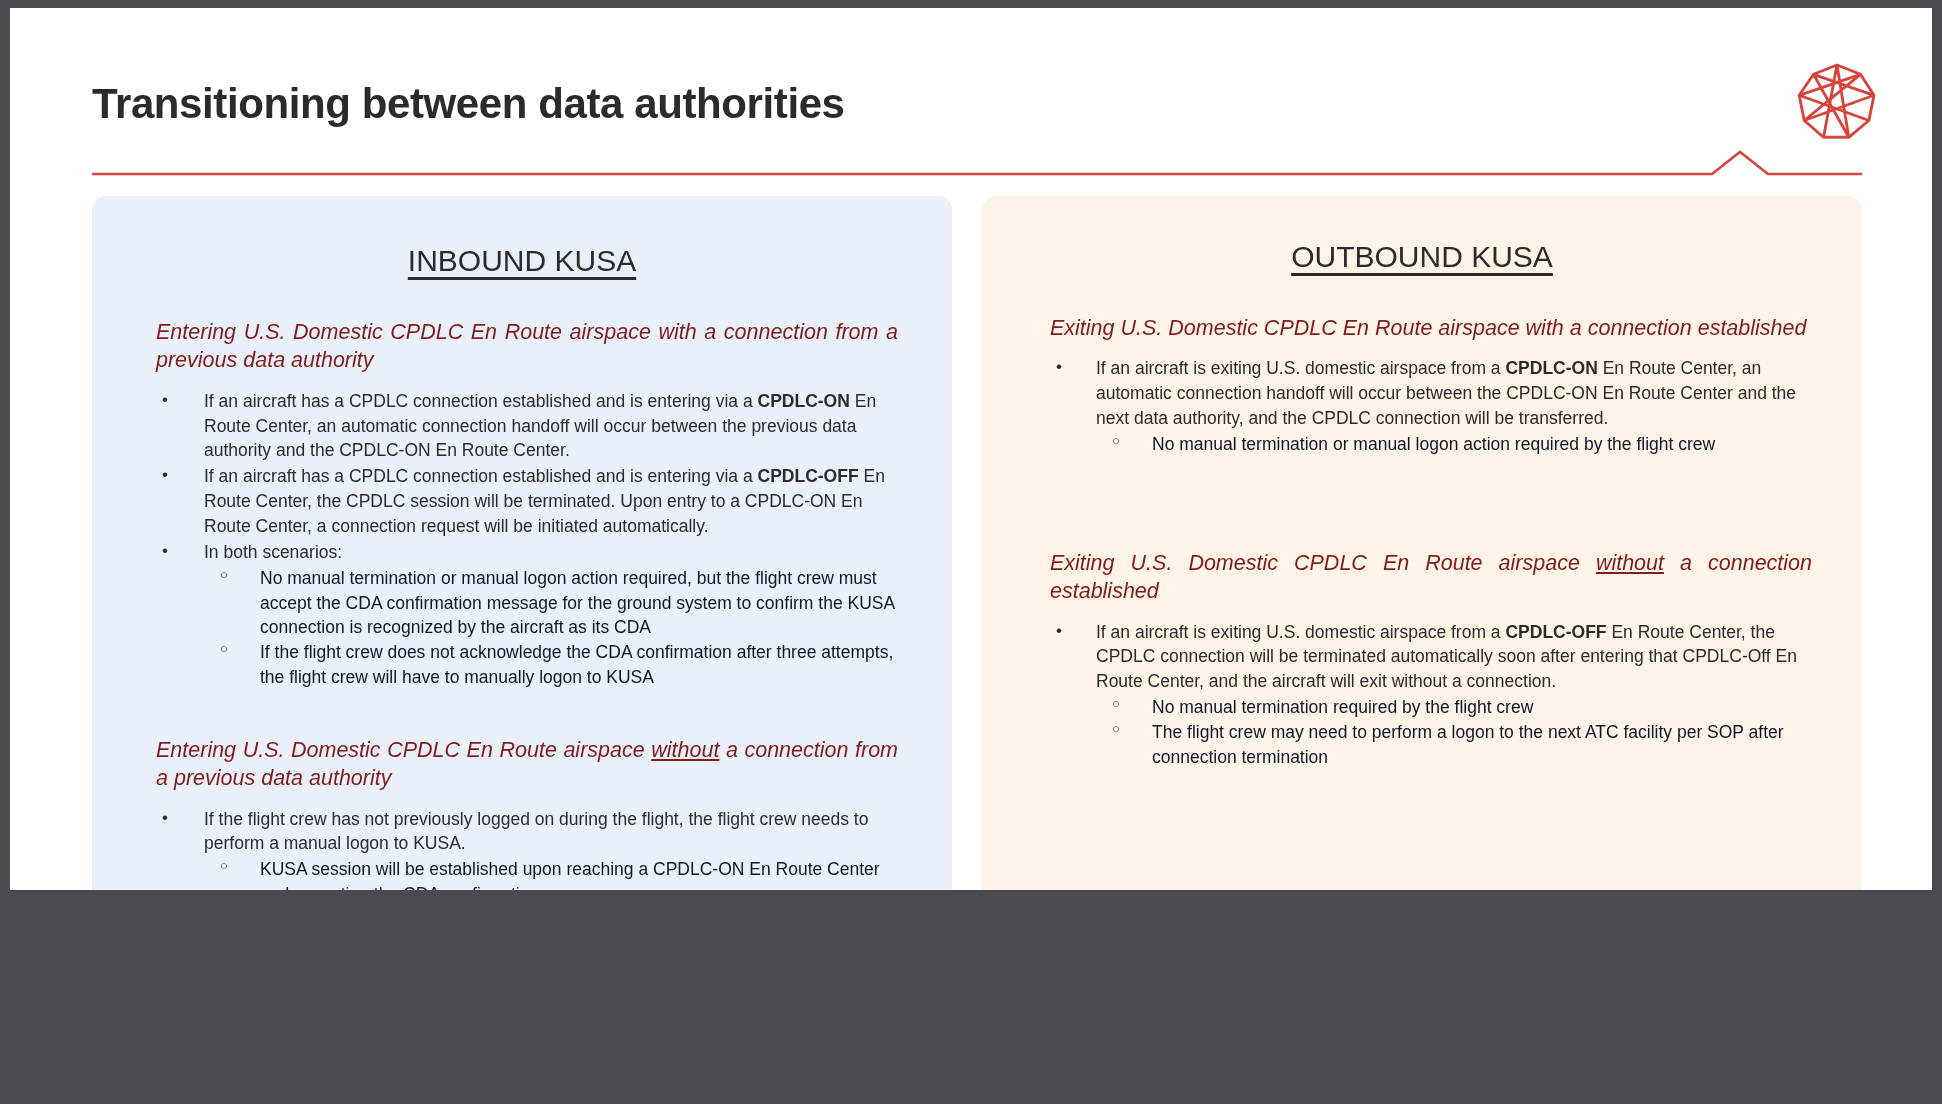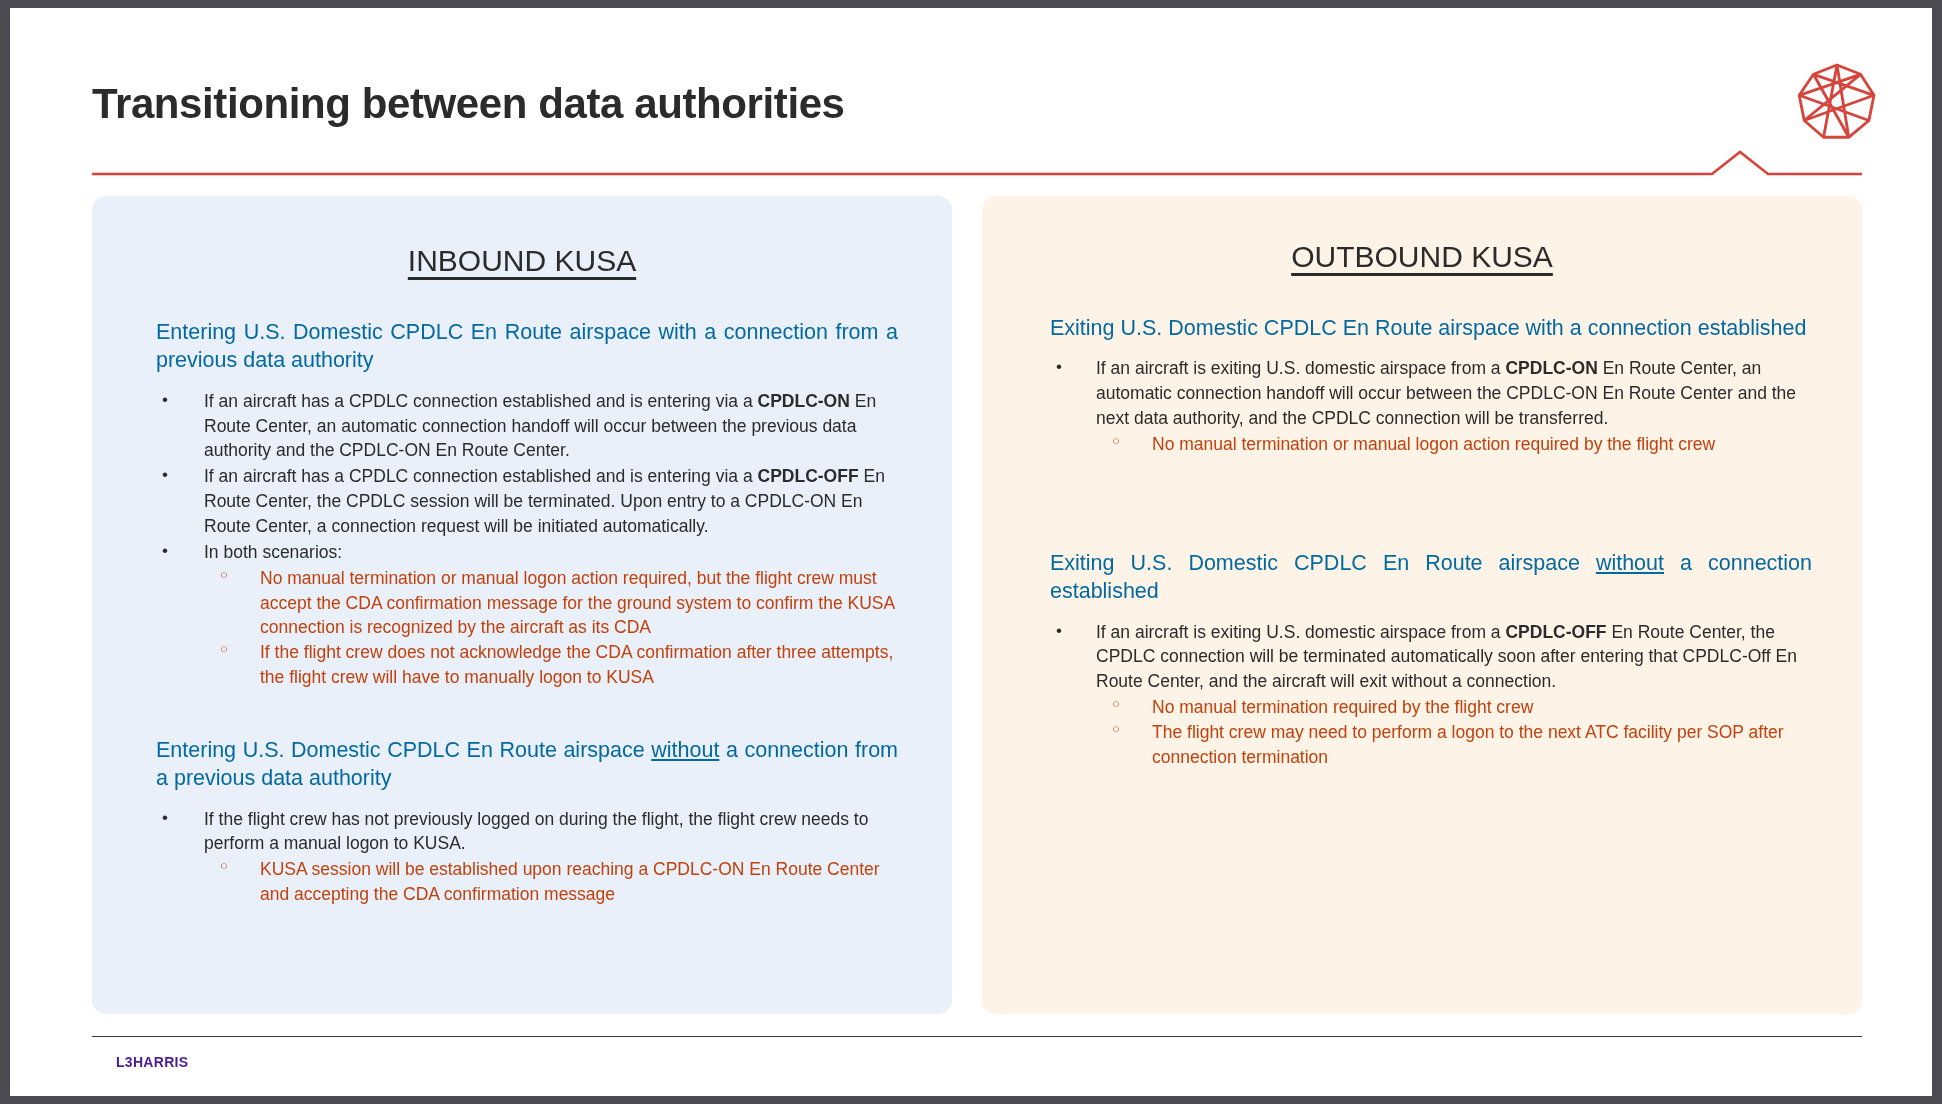--- a/index.html
+++ b/index.html
@@ -9,21 +9,21 @@
     height: 1104px;
     background: #4a4a50;
     font-family: "Liberation Sans", sans-serif;
   }
 
   .slide-frame {
     position: absolute;
     left: 10px;
     top: 8px;
     width: 1922px;
-    height: 1088px;
+    height: 882px;
     background: #ffffff;
     overflow: hidden;
   }
 
   
   .slide-title {
     position: absolute;
     left: 82px;
     top: 72px;
     font-size: 42px;
@@ -71,23 +71,24 @@
   .heading-outbound { margin-top: 44px; }
 
   .panel-body {
     padding: 0 54px 0 64px;
   }
   .panel-outbound .panel-body { padding: 0 50px 0 68px; margin-top: 36px; }
 
   .section-lead {
     font-size: 21.5px;
     line-height: 1.32;
-    color: #0369a1;
+    color: #7f1d1d;
     text-align: justify;
     margin-top: 40px;
+    font-style: italic;
   }
   .section-lead.spaced { margin-top: 46px; }
   .panel-outbound .section-lead.spaced { margin-top: 92px; }
 
   .section-lead u { text-decoration: underline; }
 
   
   ul.bullets {
     list-style: none;
     margin-top: 14px;
@@ -111,21 +112,21 @@
 
   ul.subbullets {
     list-style: none;
     margin-top: 1px;
   }
   ul.subbullets > li {
     position: relative;
     padding-left: 56px;
     font-size: 17.5px;
     line-height: 1.42;
-    color: #c2410c;
+    color: #0f172a;
   }
   ul.subbullets > li::before {
     content: "\25CB";
     position: absolute;
     left: 16px;
     top: 0;
     font-size: 13px;
   }
 
   .bold { font-weight: bold; }

